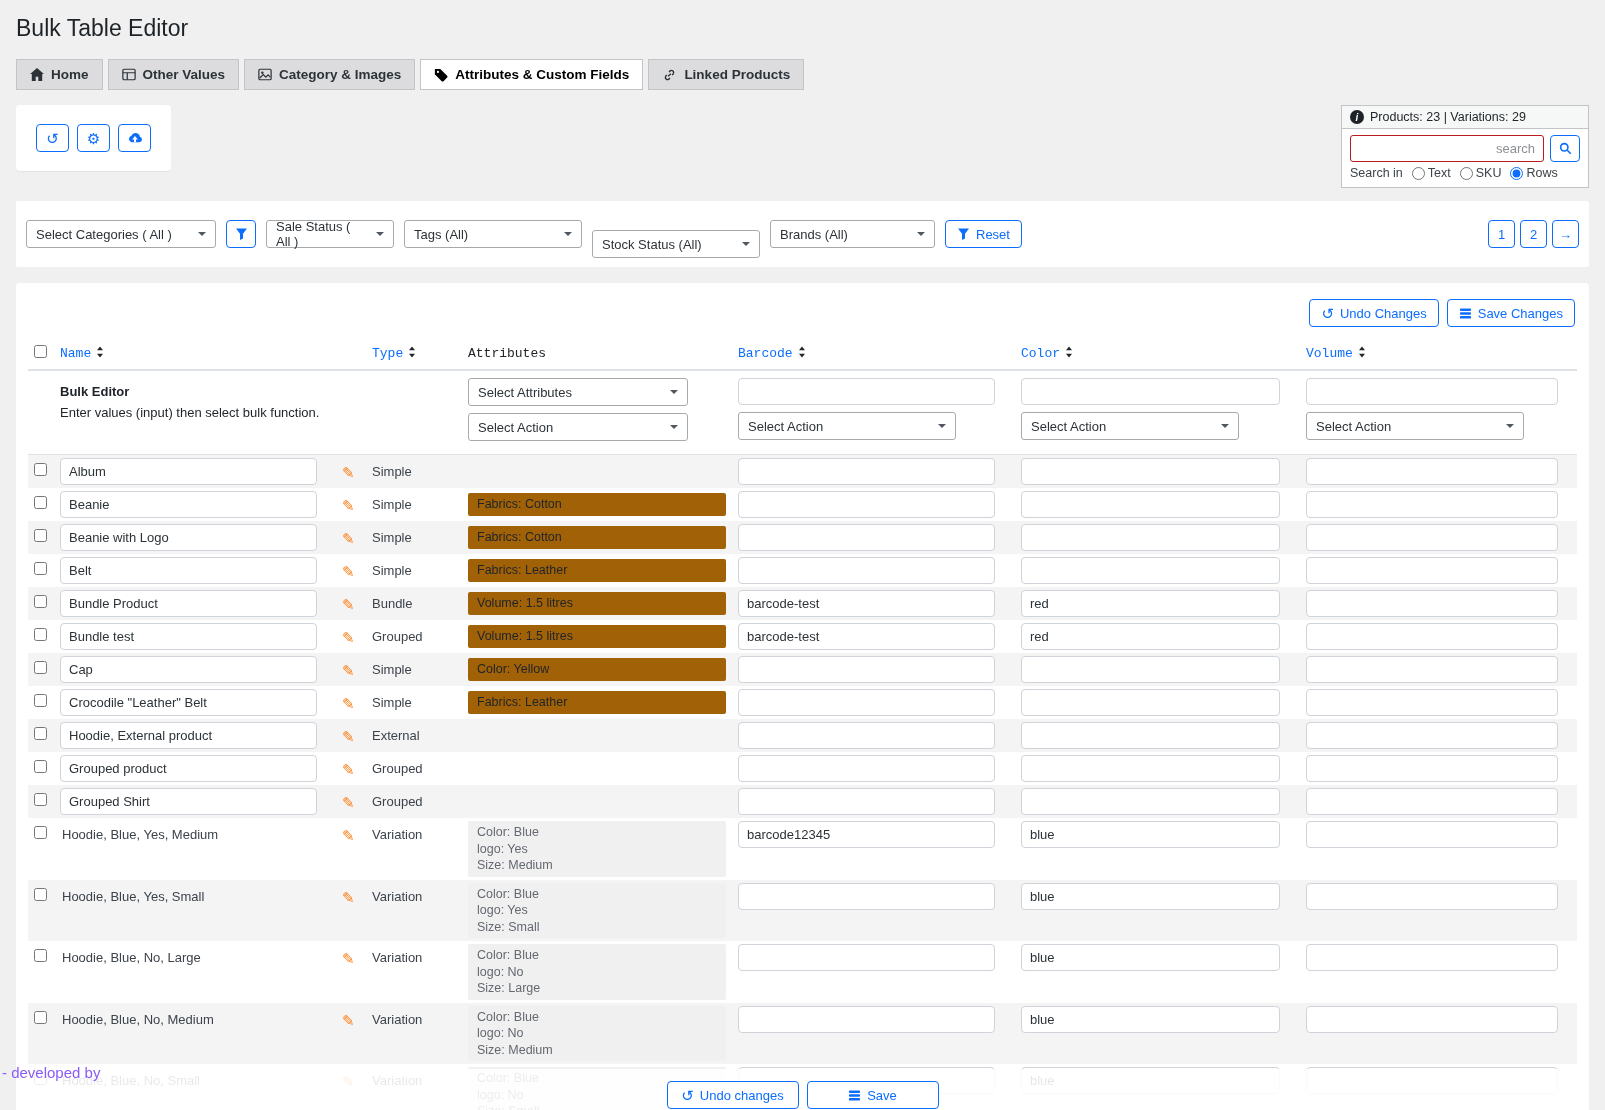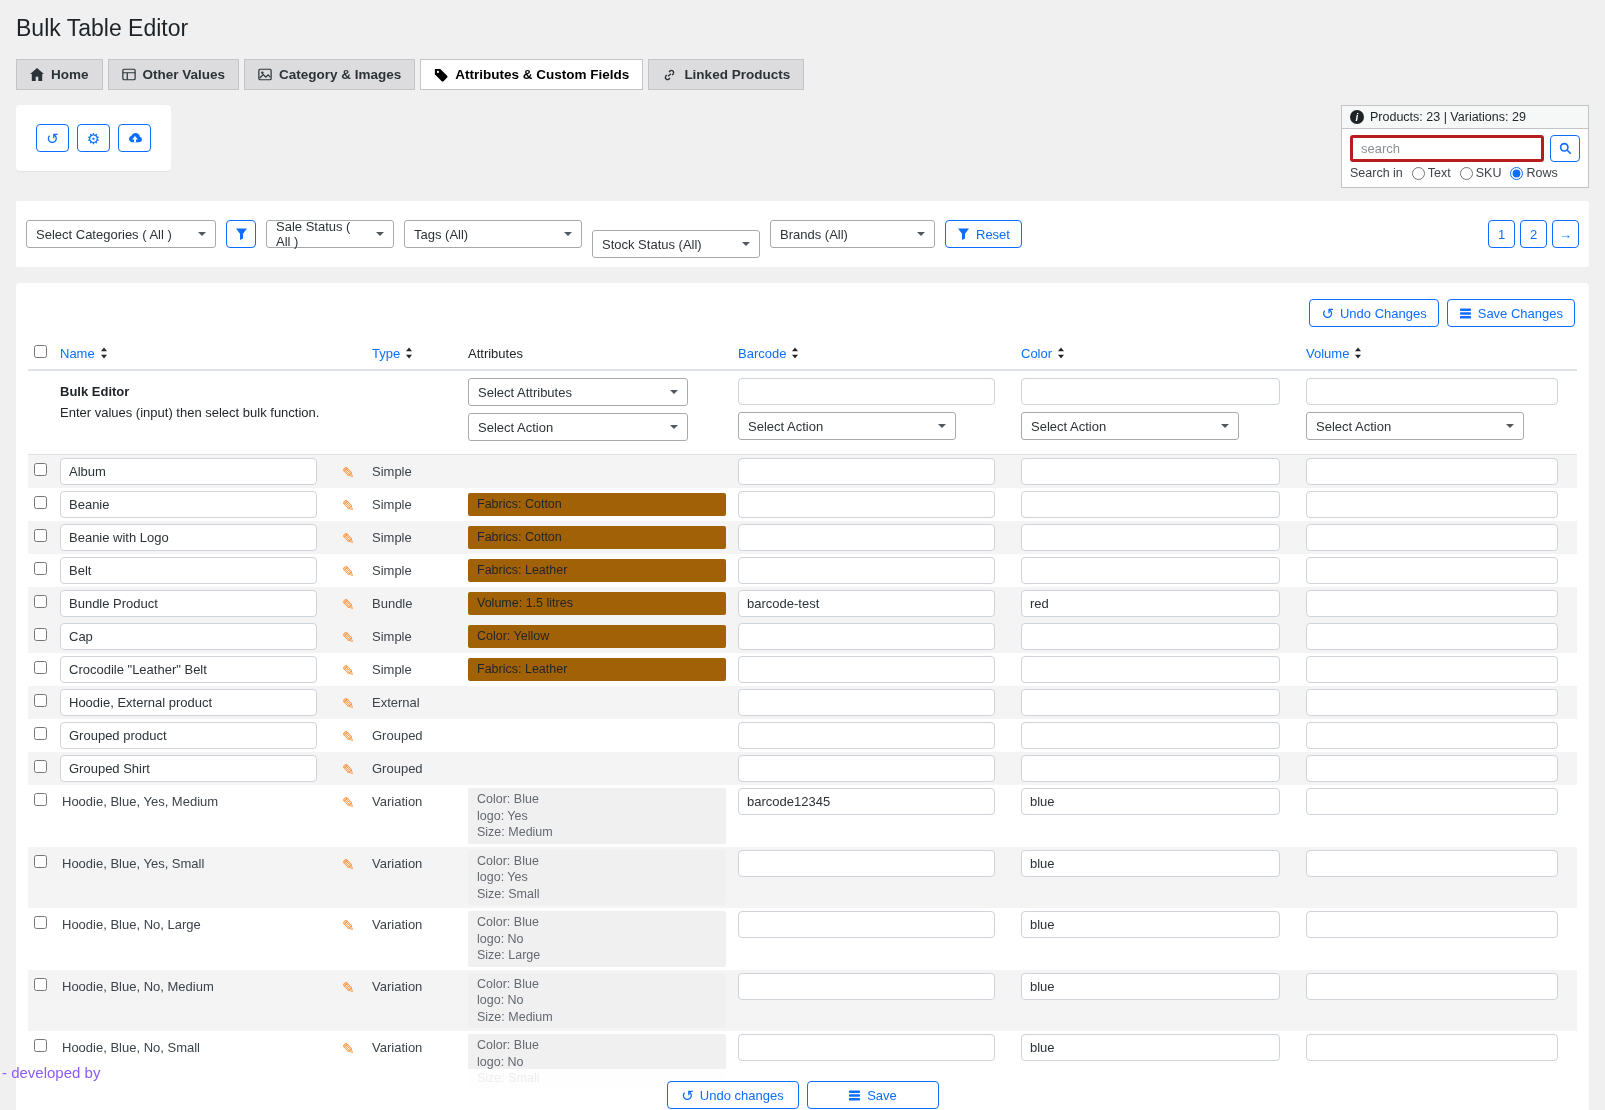--- a/index.html
+++ b/index.html
@@ -44,22 +44,22 @@
     display: flex; align-items: center; gap: 6px; background: #f6f7f7;
     border-bottom: 1px solid #c3c4c7; padding: 4px 8px; font-size: 12.5px; color: #1d2327;
   }
   .info-i {
     width: 14px; height: 14px; border-radius: 50%; background: #1d2327; color: #fff;
     font-size: 10px; font-weight: 700; font-style: italic;
     display: inline-flex; align-items: center; justify-content: center; flex: 0 0 auto;
   }
   .info-search { display: flex; gap: 6px; padding: 6px 8px 3px; }
   .info-search input {
-    flex: 1; height: 27px; border: 3px solid #b91c1c; border-radius: 3px;
-    padding: 0 8px; font: inherit; color: #1d4ed8; min-width: 0;
+    flex: 1; height: 27px; border: 1px solid #b91c1c; border-radius: 3px;
+    padding: 0 8px; font: inherit; color: #1d4ed8; min-width: 0; text-align: right;
   }
   .info-search input::placeholder { color: #8c8f94; }
   .search-btn { width: 30px; height: 27px; padding: 0; }
   .info-radios { display: flex; align-items: center; gap: 2px; padding: 1px 8px 7px; font-size: 12.5px; color: #3c434a; }
   .info-radios label { display: inline-flex; align-items: center; gap: 3px; cursor: pointer; }
   input[type="radio"], input[type="checkbox"] { accent-color: var(--accent, #0d6efd); margin: 0; }
   .info-radios input { margin-left: 7px; }
 
   
   .filter-bar { margin-top: 13px; background: #fff; padding: 9px 10px; display: flex; align-items: center; gap: 10px; border-radius: 2px; }
@@ -78,21 +78,21 @@
   
   .main-card {
     margin-top: 16px; background: #fff; border-radius: 4px; padding: 10px 12px 0;
     position: relative; height: 838px; overflow: hidden; box-shadow: 0 1px 1px rgba(0,0,0,.06);
   }
   .card-actions { display: flex; justify-content: flex-end; gap: 8px; padding: 6px 2px 15px; }
 
   
   table { width: 100%; border-collapse: collapse; table-layout: fixed; }
   thead th { text-align: left; padding: 3px 6px 8px; font-weight: 400; border-bottom: 2px solid #dee2e6; font-size: 13px; }
-  .th-label { color: var(--accent, #0d6efd); margin-right: 5px; cursor: pointer; }
+  .th-label { color: var(--accent, #0d6efd); margin-right: 5px; cursor: pointer; font-family: Liberation Mono, monospace; }
   .th-label.plain { color: #212529; cursor: default; }
   .sort-icon { vertical-align: -1px; cursor: pointer; }
   tbody td { padding: 3px 6px; vertical-align: top; }
   tr.stripe { background: #f4f4f5; }
   .bulk-row td { border-bottom: 1px solid #dee2e6; padding: 7px 6px 13px; }
   .bulk-title { font-weight: 700; font-size: 13px; padding-top: 6px; color: #212529; }
   .bulk-sub { margin-top: 6px; color: #1d2327; }
   .stack { display: flex; flex-direction: column; gap: 7px; }
   .input {
     height: 27px; border: 1px solid #ced4da; border-radius: 4px; background: #fff;
@@ -425,20 +425,34 @@
             <td class="cell-type"><span class="type-text">Bundle</span></td>
             <td class="cell-attrs">
               <div class="attr-box attr-plain">
                 <div>Volume: 1.5 litres</div>
               </div>
             </td>
             <td class="cell-input"><input class="input" type="text" value="barcode-test" style=""></td>
             <td class="cell-input"><input class="input" type="text" value="red" style=""></td>
             <td class="cell-input"><input class="input" type="text" style=""></td>
           </tr>
+          <tr>
+            <td class="cell-check"><input type="checkbox" style=""></td>
+            <td class="cell-name"><input class="input name-input" type="text" value="Bundle test" style=""></td>
+            <td class="cell-edit"><span class="pencil">✎</span></td>
+            <td class="cell-type"><span class="type-text">Grouped</span></td>
+            <td class="cell-attrs">
+              <div class="attr-box attr-plain">
+                <div>Volume: 1.5 litres</div>
+              </div>
+            </td>
+            <td class="cell-input"><input class="input" type="text" value="barcode-test" style=""></td>
+            <td class="cell-input"><input class="input" type="text" value="red" style=""></td>
+            <td class="cell-input"><input class="input" type="text" style=""></td>
+          </tr>
           <tr class="stripe">
             <td class="cell-check"><input type="checkbox" style=""></td>
             <td class="cell-name"><input class="input name-input" type="text" value="Cap" style=""></td>
             <td class="cell-edit"><span class="pencil">✎</span></td>
             <td class="cell-type"><span class="type-text">Simple</span></td>
             <td class="cell-attrs">
               <div class="attr-box attr-plain">
                 <div>Color: Yellow</div>
               </div>
             </td>

